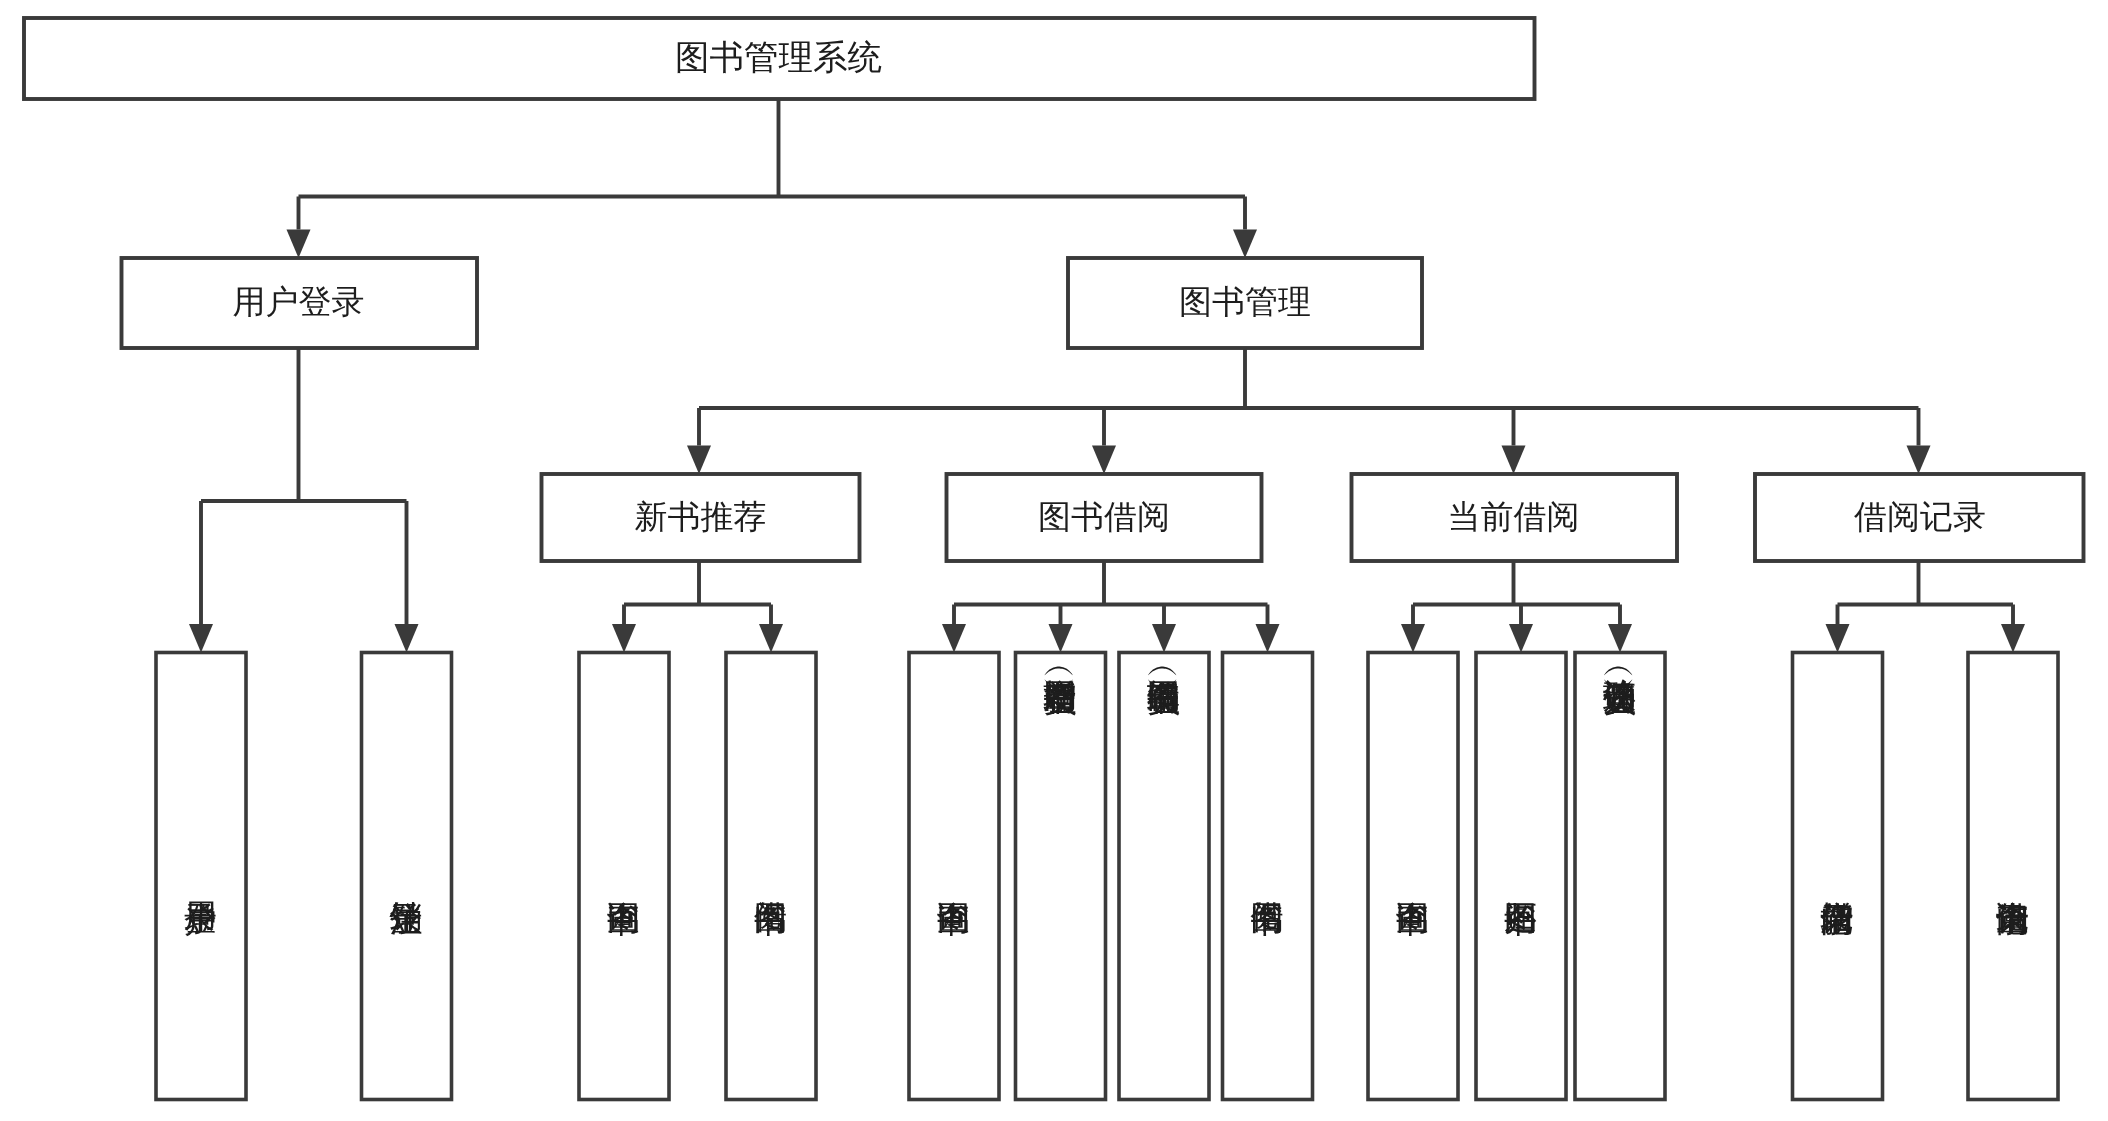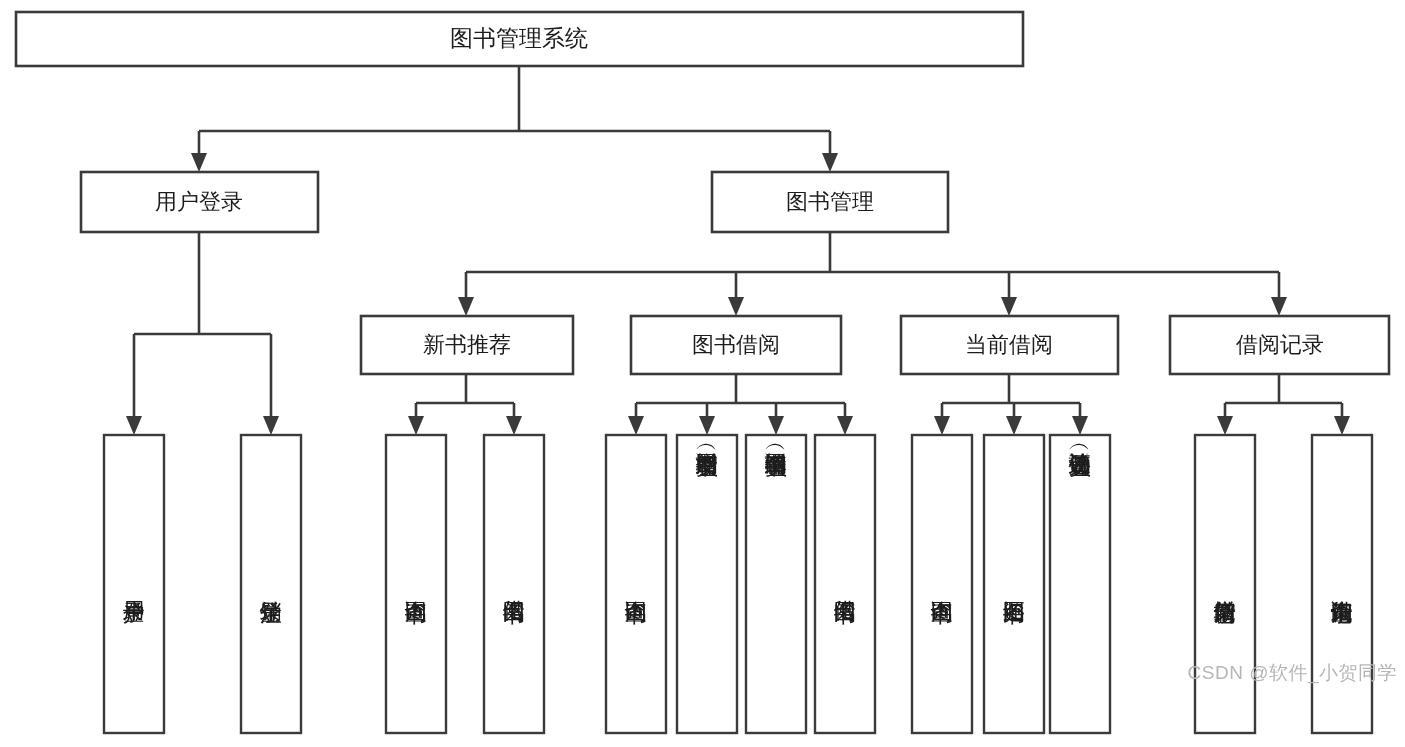--- a/index.html
+++ b/index.html
@@ -224,14 +224,13 @@
   <div class="v-leaf" style="left:606px;  top:435px; width:60px; height:298px;">查询图书</div>
   <div class="v-leaf" style="left:677px;  top:435px; width:60px; height:298px; justify-content:flex-start;">新增图书（管理员）</div>
   <div class="v-leaf" style="left:746px;  top:435px; width:60px; height:298px; justify-content:flex-start;">编辑图书（管理员）</div>
   <div class="v-leaf" style="left:815px;  top:435px; width:60px; height:298px;">借阅图书</div>
   <div class="v-leaf" style="left:912px;  top:435px; width:60px; height:298px;">查询图书</div>
   <div class="v-leaf" style="left:984px;  top:435px; width:60px; height:298px;">归还图书</div>
   <div class="v-leaf" style="left:1050px; top:435px; width:60px; height:298px; justify-content:flex-start;">确认归还（管理员）</div>
   <div class="v-leaf" style="left:1195px; top:435px; width:60px; height:298px;">新增借阅记录</div>
   <div class="v-leaf" style="left:1312px; top:435px; width:60px; height:298px;">查询借阅记录</div>
 
-  <div class="watermark">CSDN @软件_小贺同学</div>
 </div>
 
 </body></html>

